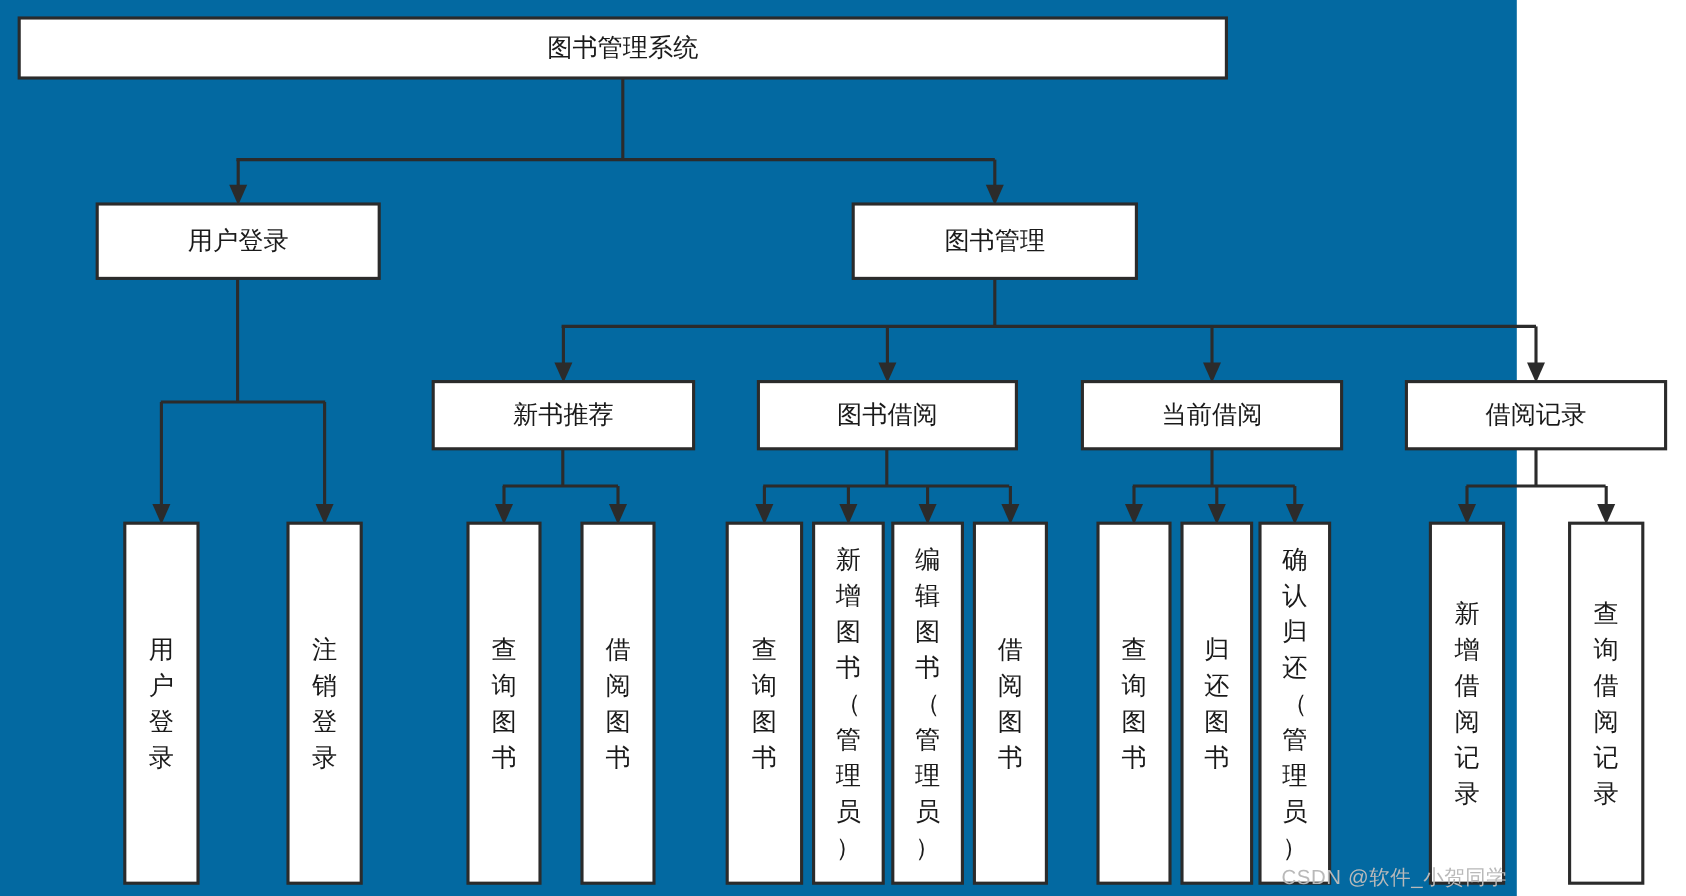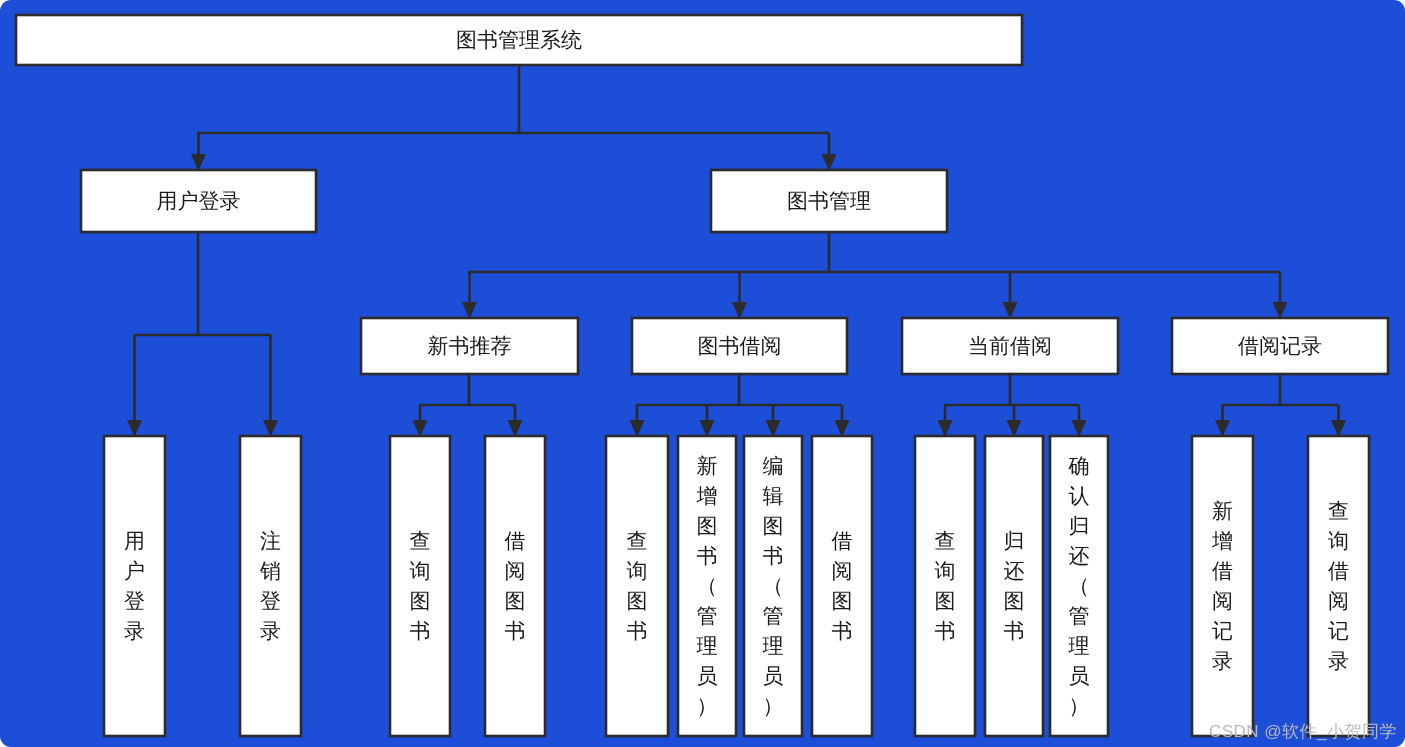--- a/index.html
+++ b/index.html
@@ -8,24 +8,23 @@
     background: #ffffff;
   }
   body {
     width: 1405px;
     height: 747px;
     font-family: "Liberation Sans", sans-serif;
     overflow: hidden;
   }
   #diagram-root {
     position: relative;
-    width: 1405px;
+    width: 1264px;
     height: 747px;
-    background: #1d4ed8;
-    border-radius: 11px;
+    background: #0369a1;
   }
   svg#flow {
     position: absolute;
     left: 0;
     top: 0;
     width: 1405px;
     height: 747px;
     display: block;
   }
   .node-rect {

